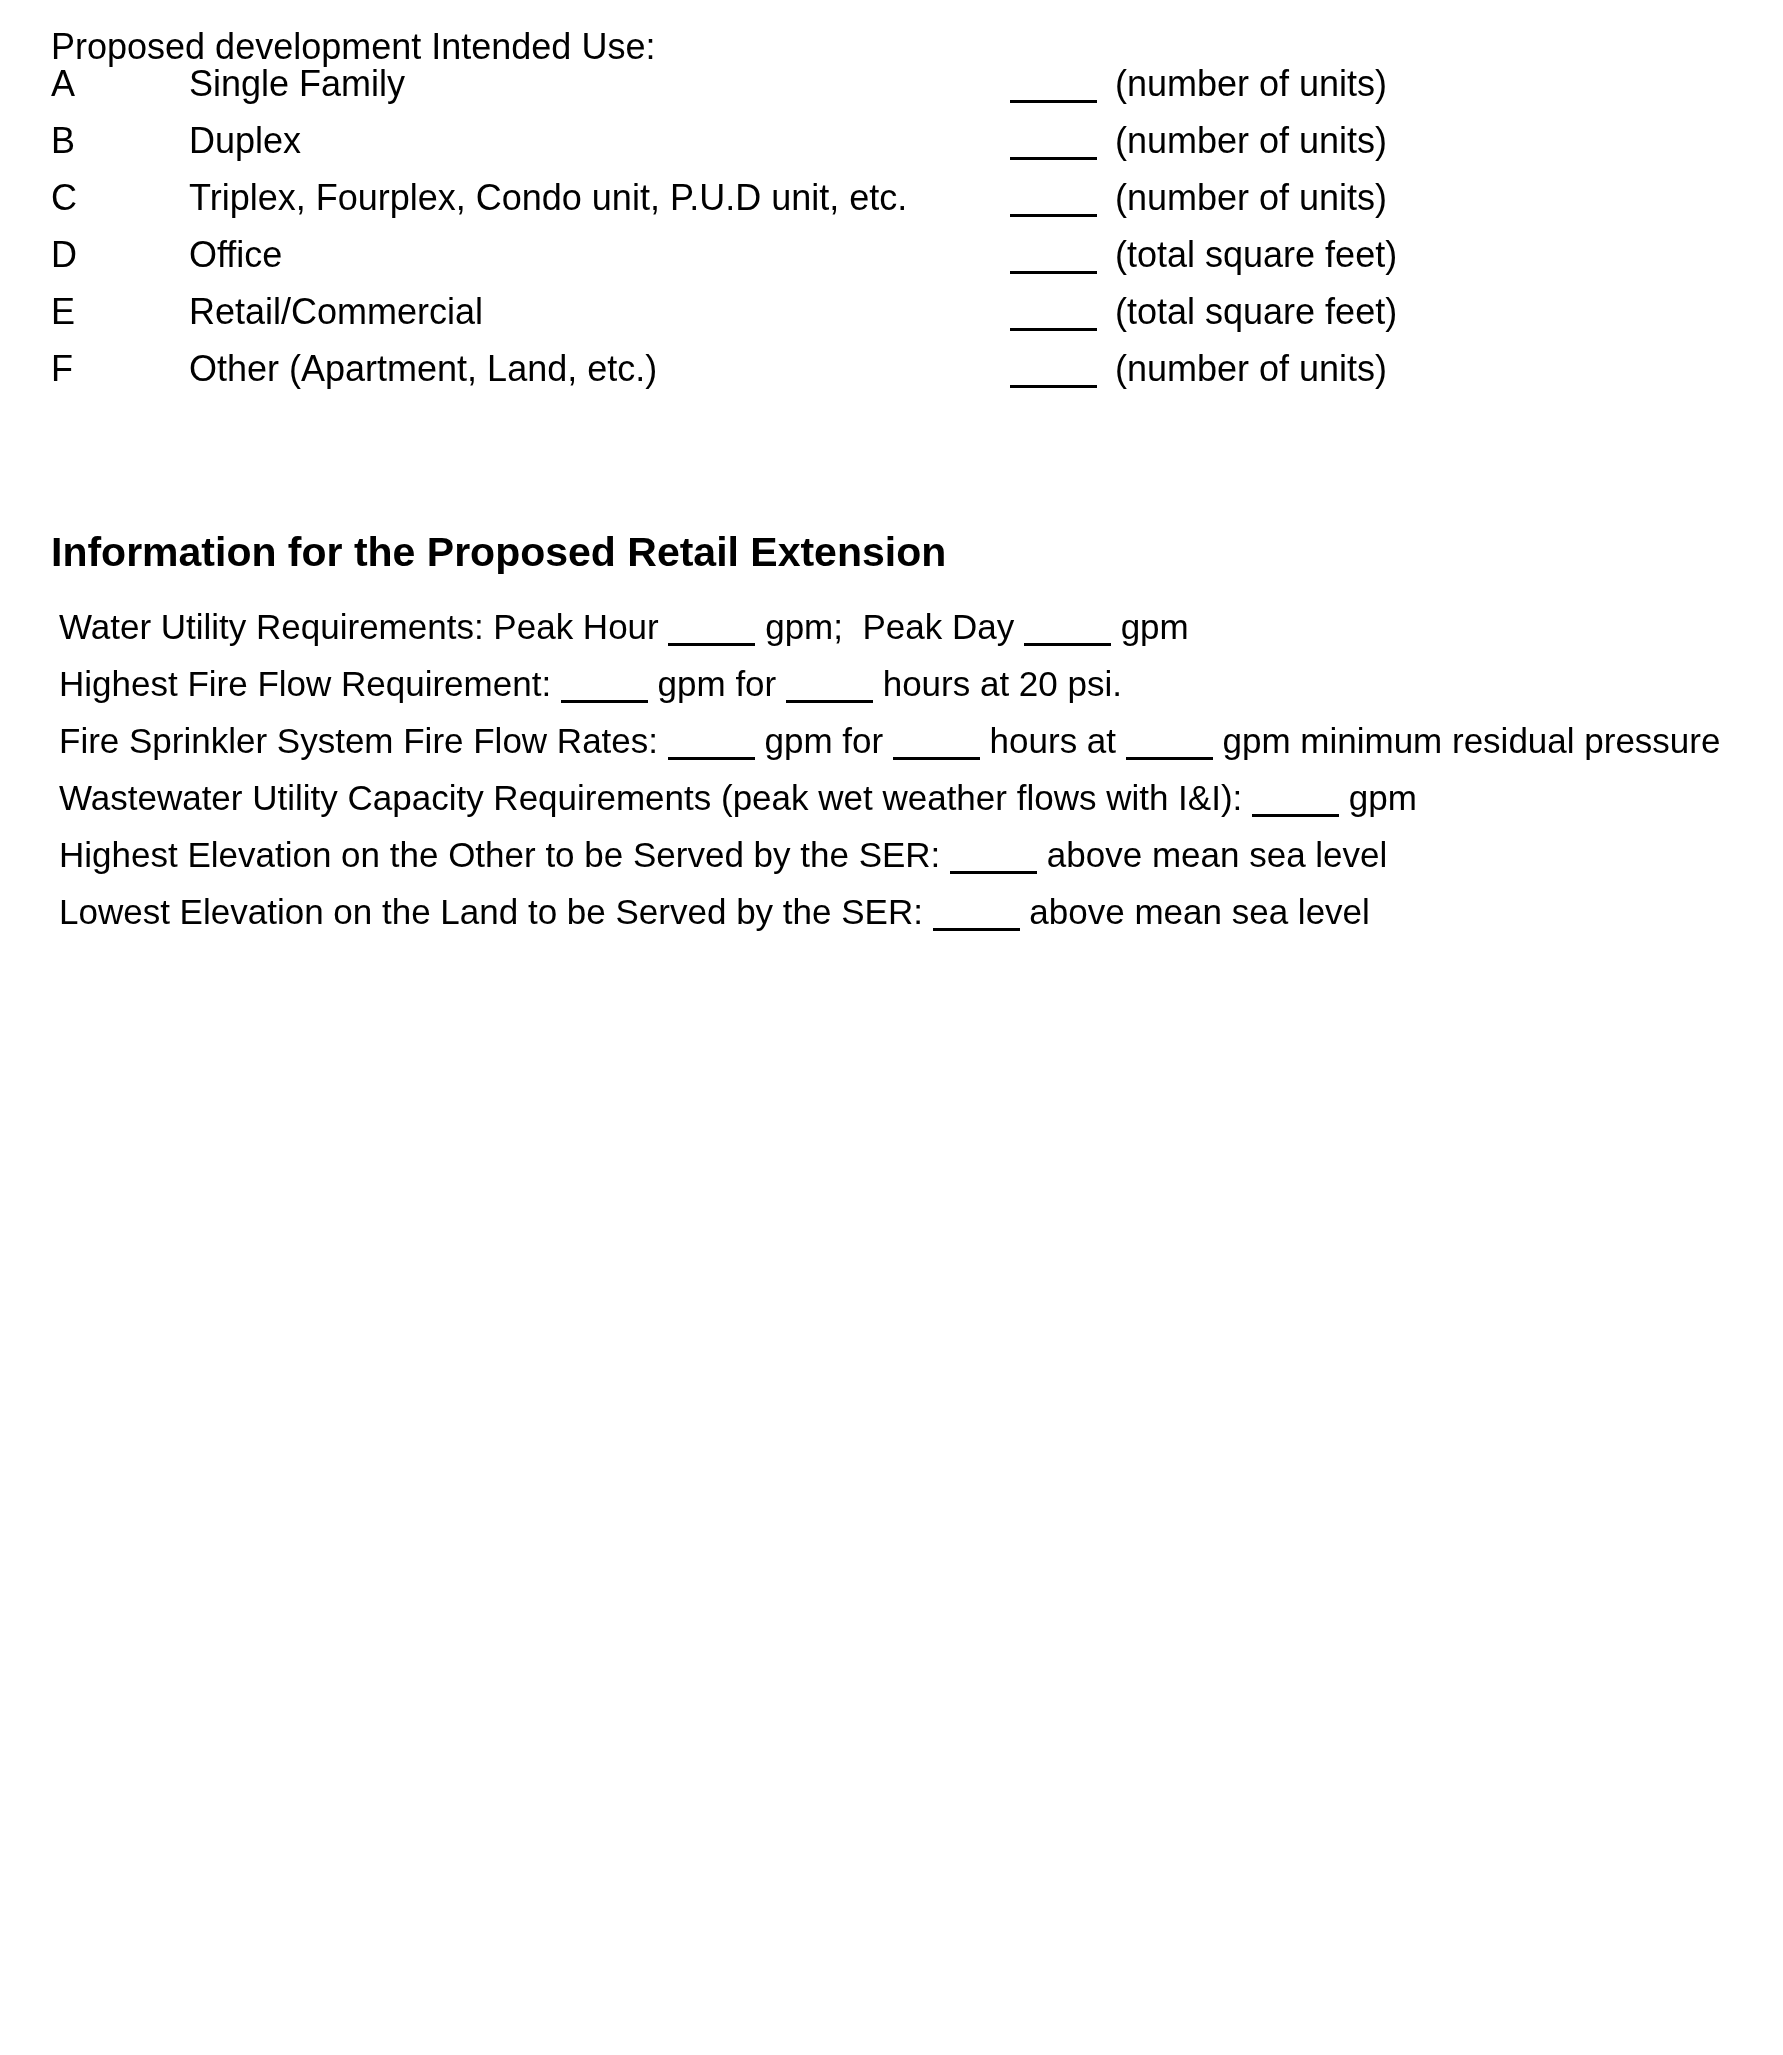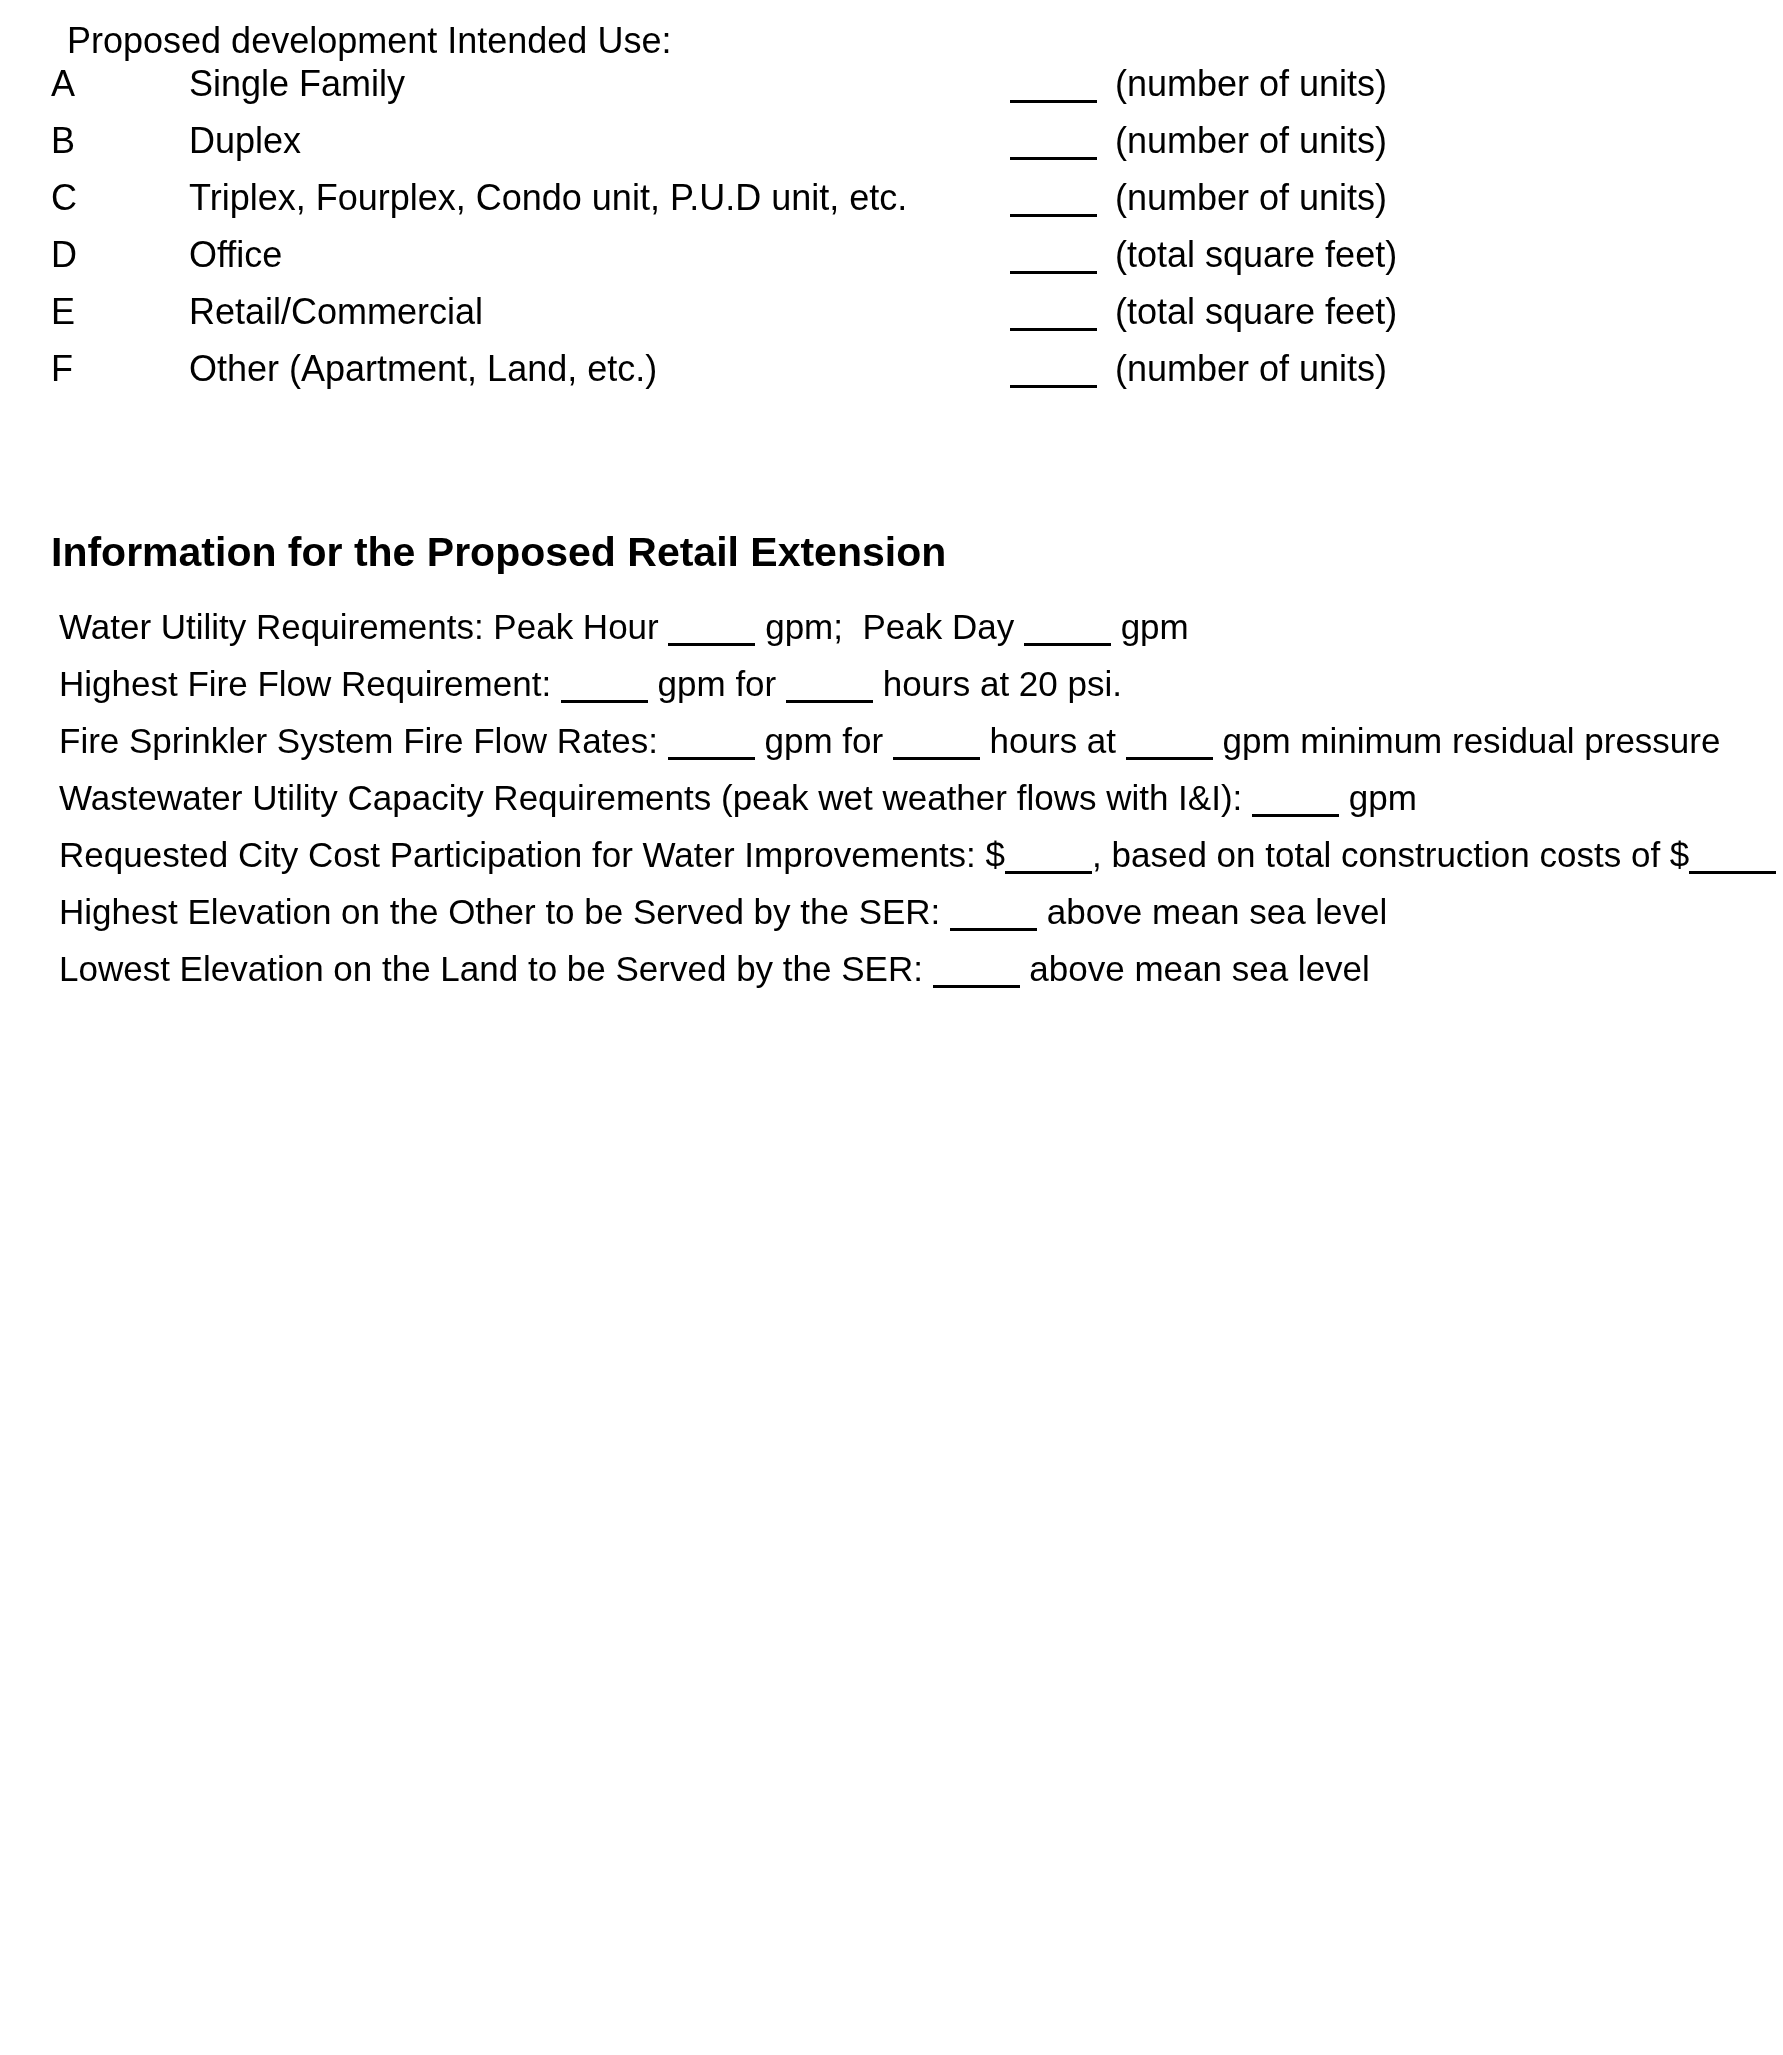--- a/index.html
+++ b/index.html
@@ -11,26 +11,25 @@
     position: relative;
     width: 1784px;
     height: 2056px;
     background: #ffffff;
     color: #000000;
     font-family: "Liberation Sans", sans-serif;
     overflow: hidden;
   }
   .iu-title {
     position: absolute;
-    top: 23px;
+    top: 29px;
     left: 51px;
     font-size: 36px;
     line-height: 36px;
     white-space: nowrap;
-    margin-left: 16px;
   }
   .iu-rows {
     position: absolute;
     top: 66px;
     left: 51px;
     width: 1681px;
   }
   .iu-row {
     height: 57px;
     display: grid;
@@ -113,19 +112,18 @@
       </div>
   </div>
 
   <div class="section-heading">Information for the Proposed Retail Extension</div>
 
   <div class="se-lines">
     <div class="se-line"><span>Water Utility Requirements: Peak Hour </span><span class="blank"></span><span> gpm;&nbsp; Peak Day </span><span class="blank"></span><span> gpm</span></div>
     <div class="se-line"><span>Highest Fire Flow Requirement: </span><span class="blank"></span><span> gpm for </span><span class="blank"></span><span> hours at 20 psi.</span></div>
     <div class="se-line"><span>Fire Sprinkler System Fire Flow Rates: </span><span class="blank"></span><span> gpm for </span><span class="blank"></span><span> hours at </span><span class="blank"></span><span> gpm minimum residual pressure</span></div>
     <div class="se-line"><span>Wastewater Utility Capacity Requirements (peak wet weather flows with I&amp;I): </span><span class="blank"></span><span> gpm</span></div>
-    <div class="se-line"><span>Requested City Cost Participation for Water Improvements: $</span><span class="blank"></span><span>, based on total construction costs of $</span><span class="blank"></span></div>
     <div class="se-line"><span>Highest Elevation on the Other to be Served by the SER: </span><span class="blank"></span><span> above mean sea level</span></div>
     <div class="se-line"><span>Lowest Elevation on the Land to be Served by the SER: </span><span class="blank"></span><span> above mean sea level</span></div>
   </div>
 
 </div>
 
 
 </body></html>

